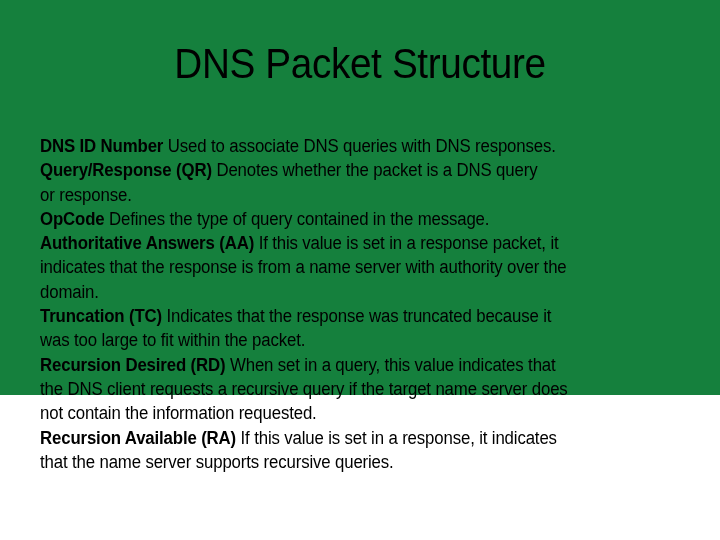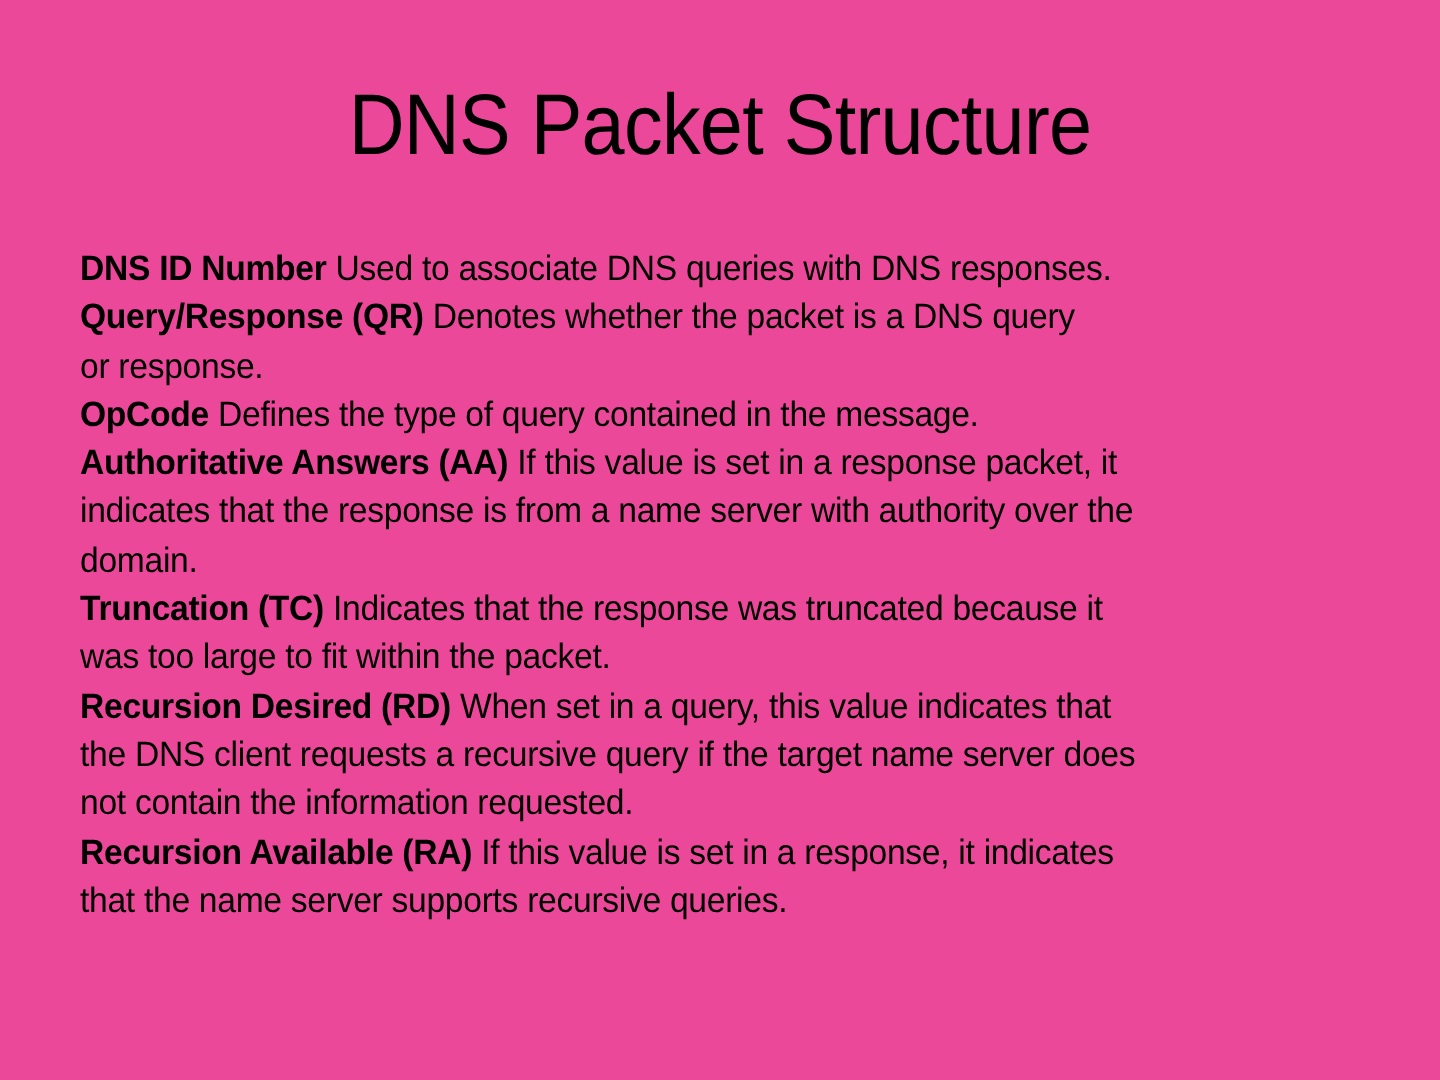--- a/index.html
+++ b/index.html
@@ -9,22 +9,22 @@
   body {
     width: 720px;
     height: 540px;
     background: #ffffff;
     font-family: "DejaVu Sans", sans-serif;
     overflow: hidden;
   }
   .slide {
     position: relative;
     width: 720px;
-    height: 540px;
-    background: #ec4899;
+    height: 395px;
+    background: #15803d;
     box-sizing: border-box;
   }
   .slide-title {
     position: absolute;
     left: 0;
     top: 38px;
     width: 720px;
     text-align: center;
     font-family: "Liberation Sans", sans-serif;
     font-size: 43px;
@@ -32,21 +32,21 @@
     line-height: 50px;
     color: #000000;
     letter-spacing: -0.4px;
     transform: scaleX(0.90);
     transform-origin: 50% 50%;
     white-space: nowrap;
   }
   .body-block {
     position: absolute;
     left: 40px;
-    top: 122px;
+    top: 134px;
     width: 640px;
   }
   .body-line {
     font-family: "Liberation Sans", sans-serif;
     font-size: 17.6px;
     line-height: 24.3px;
     color: #000000;
     white-space: nowrap;
     transform: scaleX(0.955);
     transform-origin: 0 50%;

